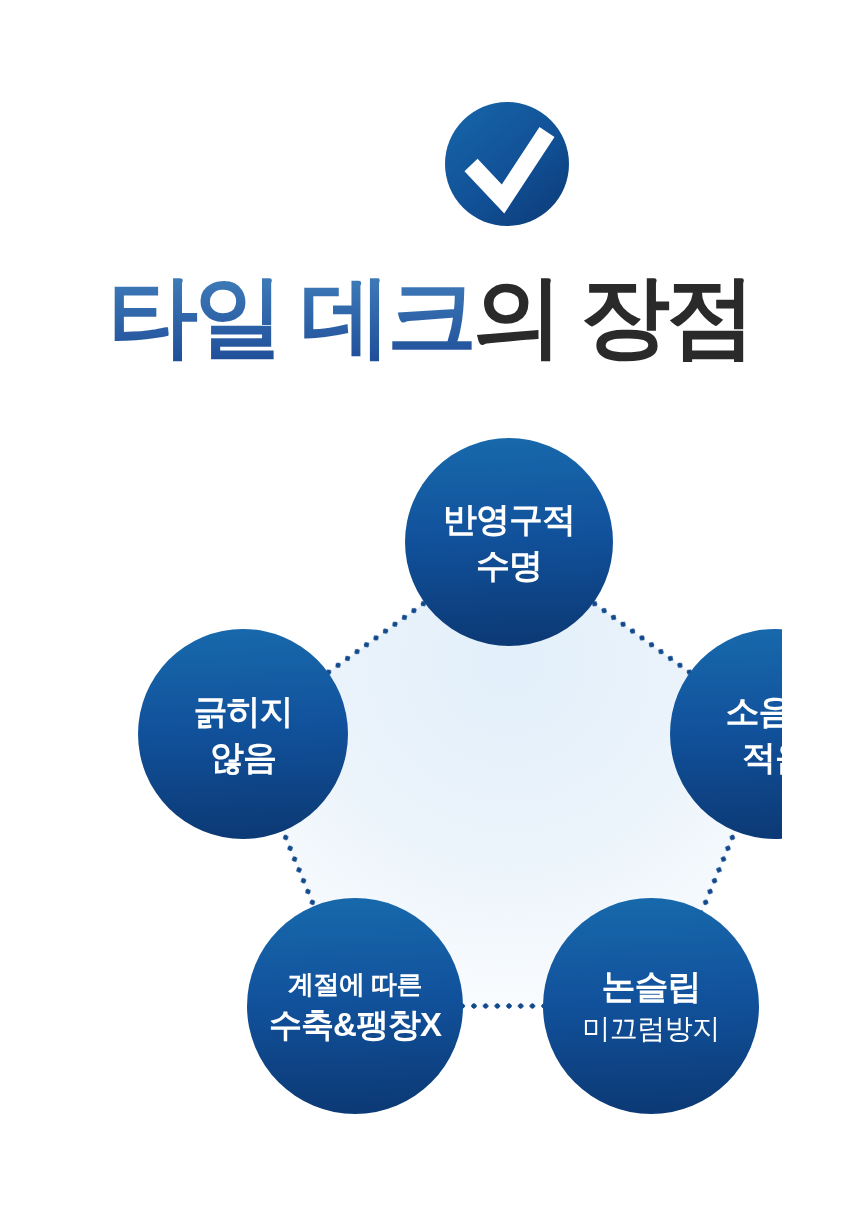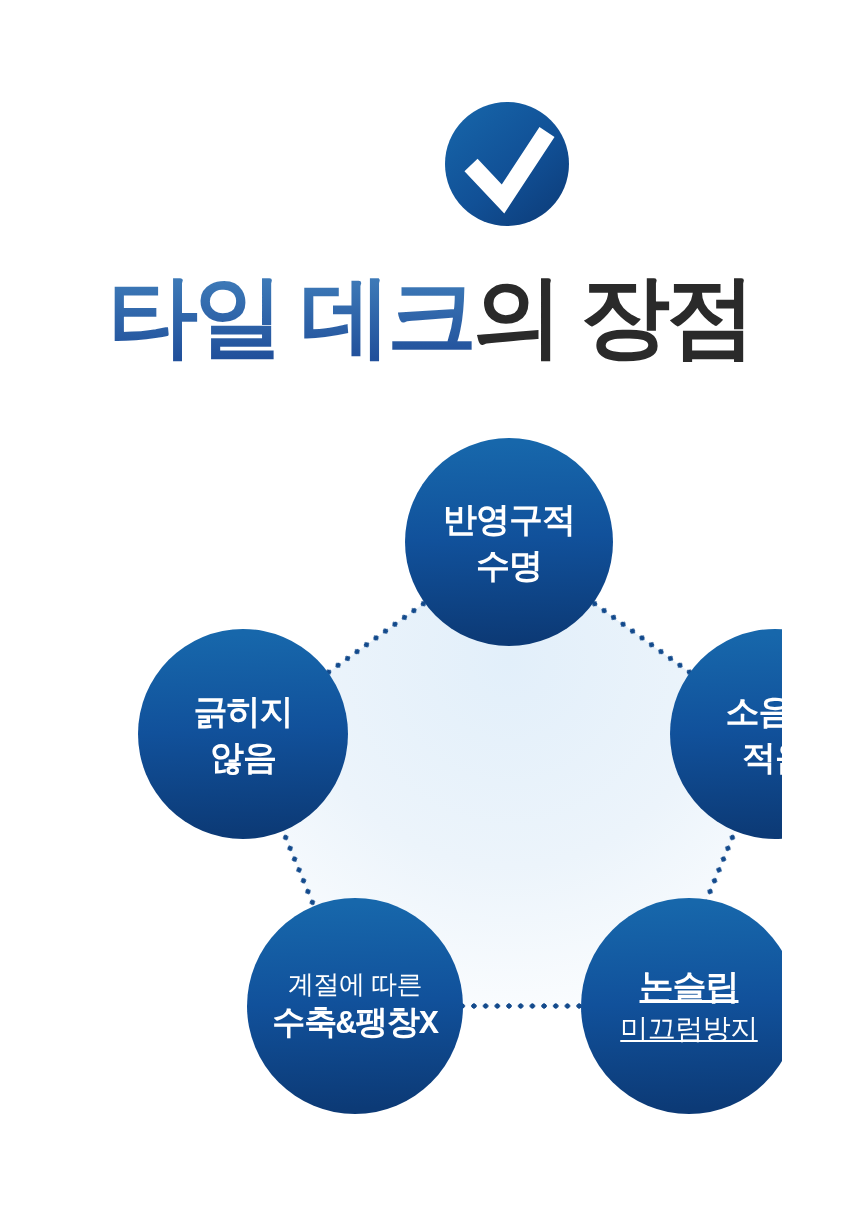--- a/index.html
+++ b/index.html
@@ -74,23 +74,23 @@
     position:absolute;z-index:3;border-radius:50%;
     display:flex;flex-direction:column;align-items:center;justify-content:center;
     text-align:right;color:#ffffff;
     background:linear-gradient(178deg,var(--circle-top) 4%,var(--circle-mid) 48%,var(--circle-bottom) 96%);
   }
   .node .l1,.node .l2{font-size:34px;font-weight:800;line-height:46px;letter-spacing:-1px;}
   .node-top  {left:327px;top:438px;width:208px;height:208px;}
   .node-left {left:60px; top:629px;width:210px;height:210px;}
   .node-right{left:592px;top:629px;width:210px;height:210px;}
   .node-bl   {left:169px;top:898px;width:216px;height:216px;}
-  .node-br   {left:503px;top:898px;width:216px;height:216px;text-decoration:underline;}
-  .node-bl .l1{font-size:26px;font-weight:400;line-height:38px;letter-spacing:-0.5px;}
-  .node-bl .l2{font-size:33px;font-weight:900;line-height:44px;font-family:Liberation Mono, monospace;}
+  .node-br   {left:465px;top:898px;width:216px;height:216px;}
+  .node-bl .l1{font-size:26px;font-weight:700;line-height:38px;letter-spacing:-0.5px;}
+  .node-bl .l2{font-size:33px;font-weight:900;line-height:44px;}
   .node-br .l1{font-size:34px;font-weight:900;line-height:46px;}
   .node-br .l2{font-size:28px;font-weight:500;line-height:40px;letter-spacing:-0.5px;}
 
   .center-label{
     position:absolute;left:0;right:0;top:702px;z-index:4;
     text-align:center;
     font-size:62px;font-weight:900;line-height:78px;letter-spacing:-2px;
     background:linear-gradient(180deg,var(--center-text-top) 0%,var(--center-text-bottom) 100%);
     -webkit-background-clip:text;background-clip:text;
     color:transparent;-webkit-text-fill-color:transparent;

